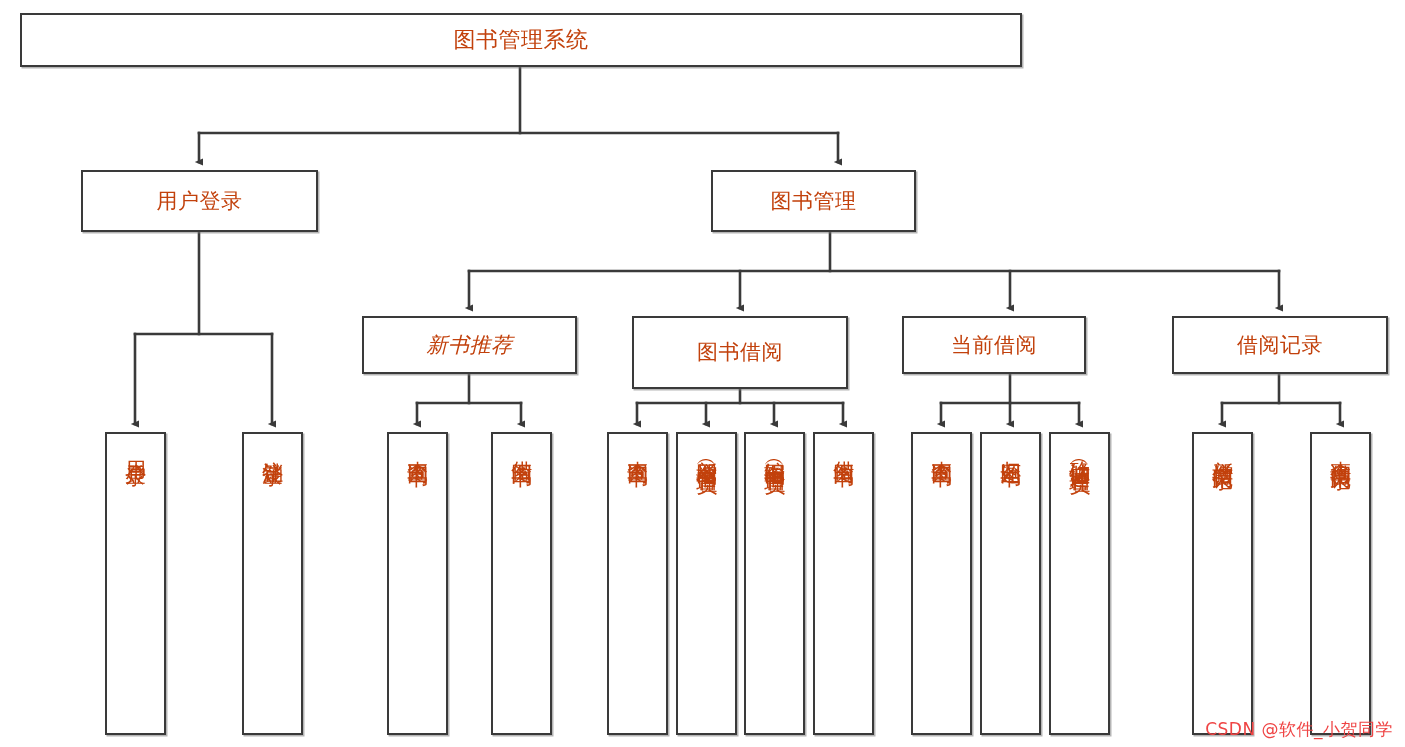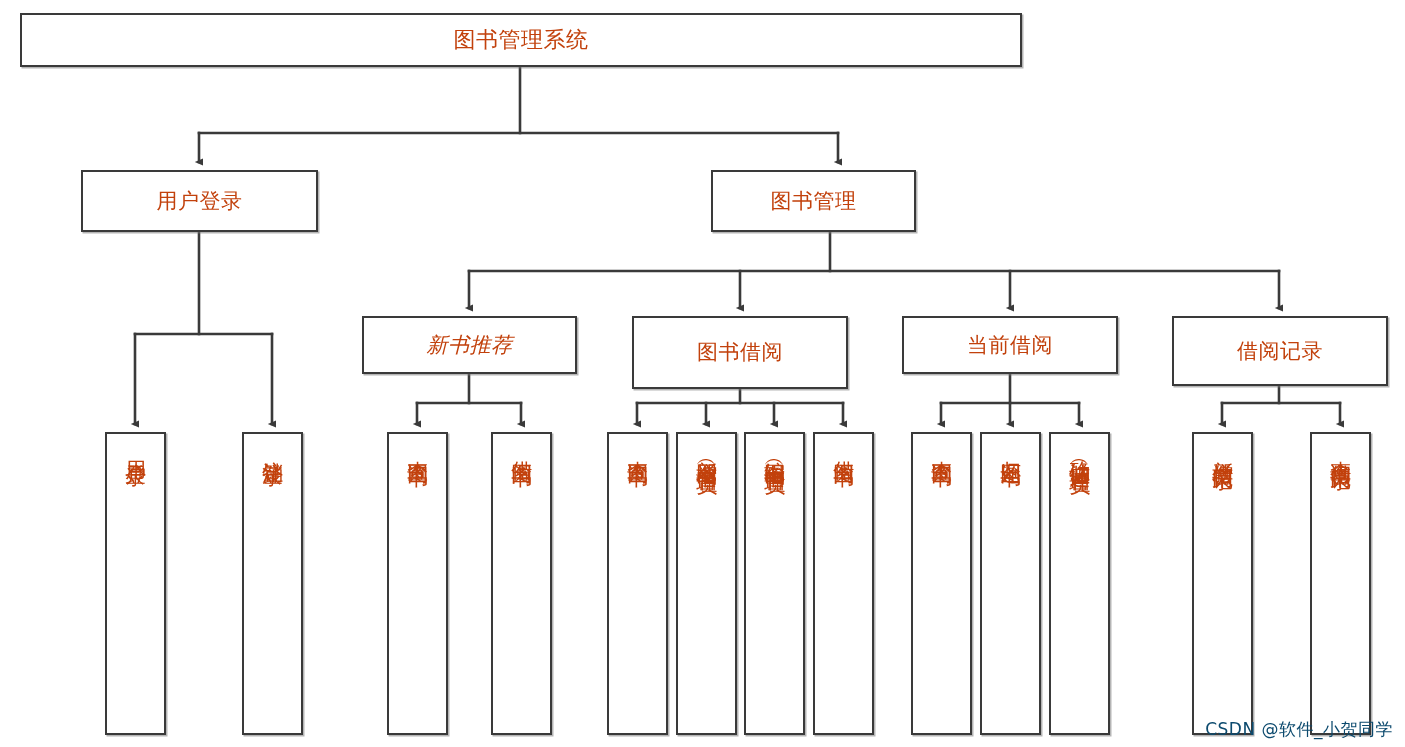--- a/index.html
+++ b/index.html
@@ -58,21 +58,21 @@
     font-size: 21px;
     line-height: 1.45;
     letter-spacing: 2px;
     white-space: normal;
     max-height: 290px;
   }
   #watermark {
     position: absolute;
     right: 12px;
     bottom: 6px;
-    color: #0c4a6e;
+    color: #ef4444;
     font-size: 17px;
     letter-spacing: 0.5px;
     white-space: nowrap;
     user-select: none;
   }
 </style>
 </head>
 <body>
 
 <div id="diagram-root">
@@ -152,25 +152,25 @@
   </div>
 
   <div class="node" style="left:362px; top:316px; width:215px; height:58px;font-style:italic;">
     <span class="node-label">新书推荐</span>
   </div>
 
   <div class="node" style="left:632px; top:316px; width:216px; height:73px;">
     <span class="node-label">图书借阅</span>
   </div>
 
-  <div class="node" style="left:902px; top:316px; width:216px; height:58px;">
+  <div class="node" style="left:902px; top:316px; width:184px; height:58px;">
     <span class="node-label">当前借阅</span>
   </div>
 
-  <div class="node" style="left:1172px; top:316px; width:216px; height:70px;">
+  <div class="node" style="left:1172px; top:316px; width:216px; height:58px;">
     <span class="node-label">借阅记录</span>
   </div>
 
   <div class="node vertical" style="left:105px; top:432px; width:61px; height:303px;">
     <span class="node-label">用户登录</span>
   </div>
 
   <div class="node vertical" style="left:242px; top:432px; width:61px; height:303px;">
     <span class="node-label">注销登录</span>
   </div>

